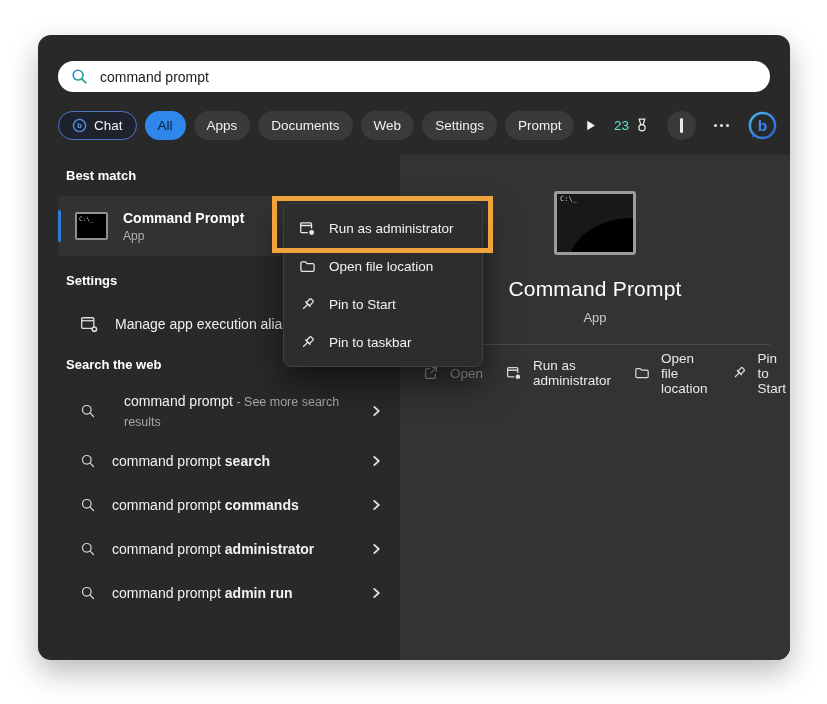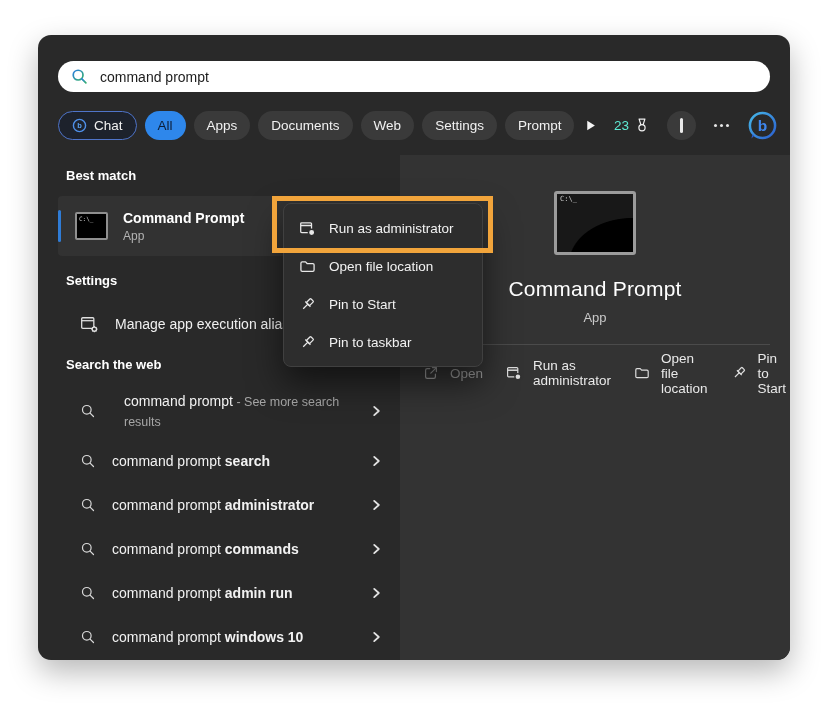--- a/index.html
+++ b/index.html
@@ -205,51 +205,41 @@
         <div class="txt"><span>command prompt </span><b>search</b></div>
         <svg class="chev" width="11" height="13" viewBox="0 0 12 14" fill="none" stroke="currentColor" stroke-width="2" stroke-linecap="round" stroke-linejoin="round">
             <path d="M3.5 2.5l5 4.5-5 4.5"></path>
           </svg>
       </div>
       <div class="webrow">
         <svg class="ic" width="16" height="16" viewBox="0 0 16 16" fill="none" stroke="#d8d8d8" stroke-width="1.2" stroke-linecap="round">
             <circle cx="6.8" cy="6.8" r="4.3"></circle>
             <path d="M10.1 10.1l3.4 3.4"></path>
           </svg>
+        <div class="txt"><span>command prompt </span><b>commands</b></div>
+        <svg class="chev" width="11" height="13" viewBox="0 0 12 14" fill="none" stroke="currentColor" stroke-width="2" stroke-linecap="round" stroke-linejoin="round">
+            <path d="M3.5 2.5l5 4.5-5 4.5"></path>
+          </svg>
+      </div>
+      <div class="webrow">
+        <svg class="ic" width="16" height="16" viewBox="0 0 16 16" fill="none" stroke="#d8d8d8" stroke-width="1.2" stroke-linecap="round">
+            <circle cx="6.8" cy="6.8" r="4.3"></circle>
+            <path d="M10.1 10.1l3.4 3.4"></path>
+          </svg>
         <div class="txt"><span>command prompt </span><b>administrator</b></div>
         <svg class="chev" width="11" height="13" viewBox="0 0 12 14" fill="none" stroke="currentColor" stroke-width="2" stroke-linecap="round" stroke-linejoin="round">
             <path d="M3.5 2.5l5 4.5-5 4.5"></path>
           </svg>
       </div>
       <div class="webrow">
         <svg class="ic" width="16" height="16" viewBox="0 0 16 16" fill="none" stroke="#d8d8d8" stroke-width="1.2" stroke-linecap="round">
             <circle cx="6.8" cy="6.8" r="4.3"></circle>
             <path d="M10.1 10.1l3.4 3.4"></path>
           </svg>
-        <div class="txt"><span>command prompt </span><b>commands</b></div>
-        <svg class="chev" width="11" height="13" viewBox="0 0 12 14" fill="none" stroke="currentColor" stroke-width="2" stroke-linecap="round" stroke-linejoin="round">
-            <path d="M3.5 2.5l5 4.5-5 4.5"></path>
-          </svg>
-      </div>
-      <div class="webrow">
-        <svg class="ic" width="16" height="16" viewBox="0 0 16 16" fill="none" stroke="#d8d8d8" stroke-width="1.2" stroke-linecap="round">
-            <circle cx="6.8" cy="6.8" r="4.3"></circle>
-            <path d="M10.1 10.1l3.4 3.4"></path>
-          </svg>
         <div class="txt"><span>command prompt </span><b>admin run</b></div>
-        <svg class="chev" width="11" height="13" viewBox="0 0 12 14" fill="none" stroke="currentColor" stroke-width="2" stroke-linecap="round" stroke-linejoin="round">
-            <path d="M3.5 2.5l5 4.5-5 4.5"></path>
-          </svg>
-      </div>
-      <div class="webrow">
-        <svg class="ic" width="16" height="16" viewBox="0 0 16 16" fill="none" stroke="#d8d8d8" stroke-width="1.2" stroke-linecap="round">
-            <circle cx="6.8" cy="6.8" r="4.3"></circle>
-            <path d="M10.1 10.1l3.4 3.4"></path>
-          </svg>
-        <div class="txt"><span>command prompt </span><b>windows 10</b></div>
         <svg class="chev" width="11" height="13" viewBox="0 0 12 14" fill="none" stroke="currentColor" stroke-width="2" stroke-linecap="round" stroke-linejoin="round">
             <path d="M3.5 2.5l5 4.5-5 4.5"></path>
           </svg>
       </div>
     </div>
 
     <div class="rp">
       <div class="rp-icon">
           <span>C:\_</span>
         </div>

